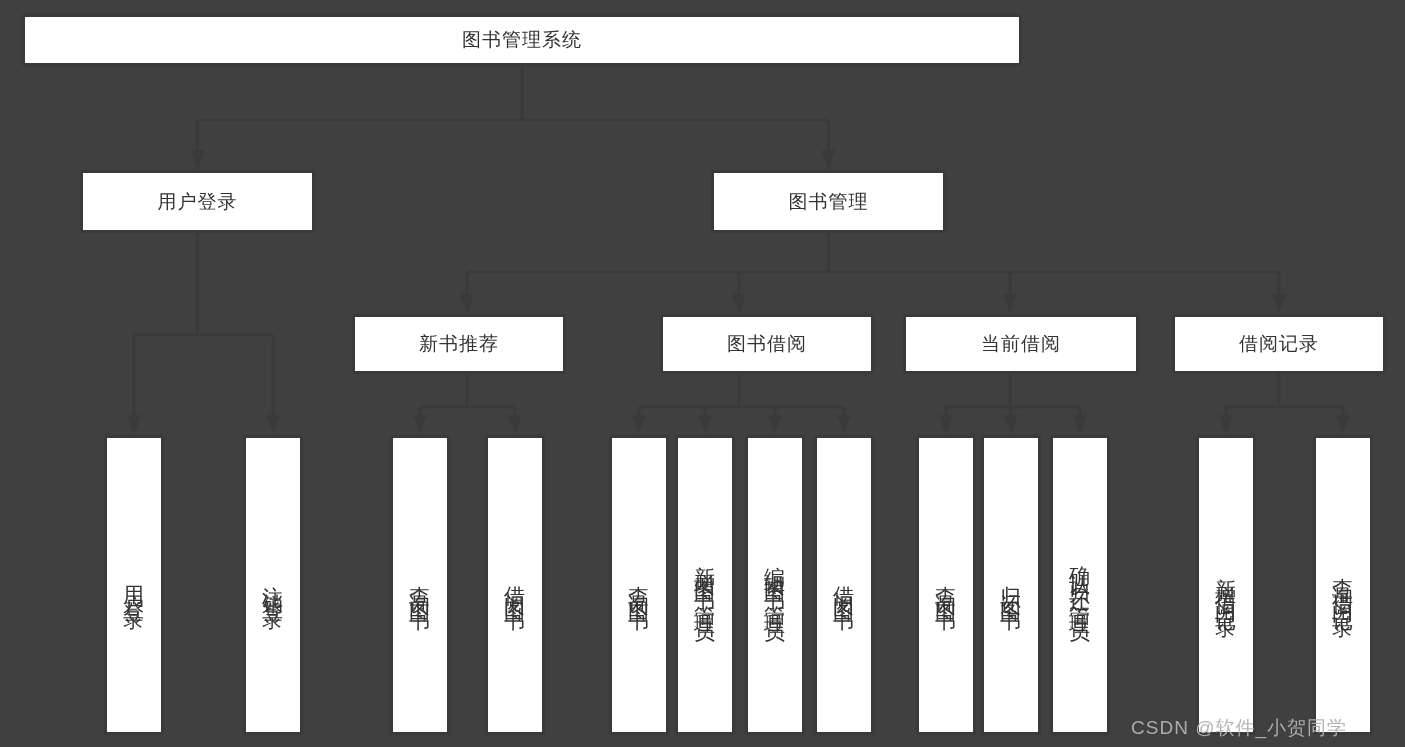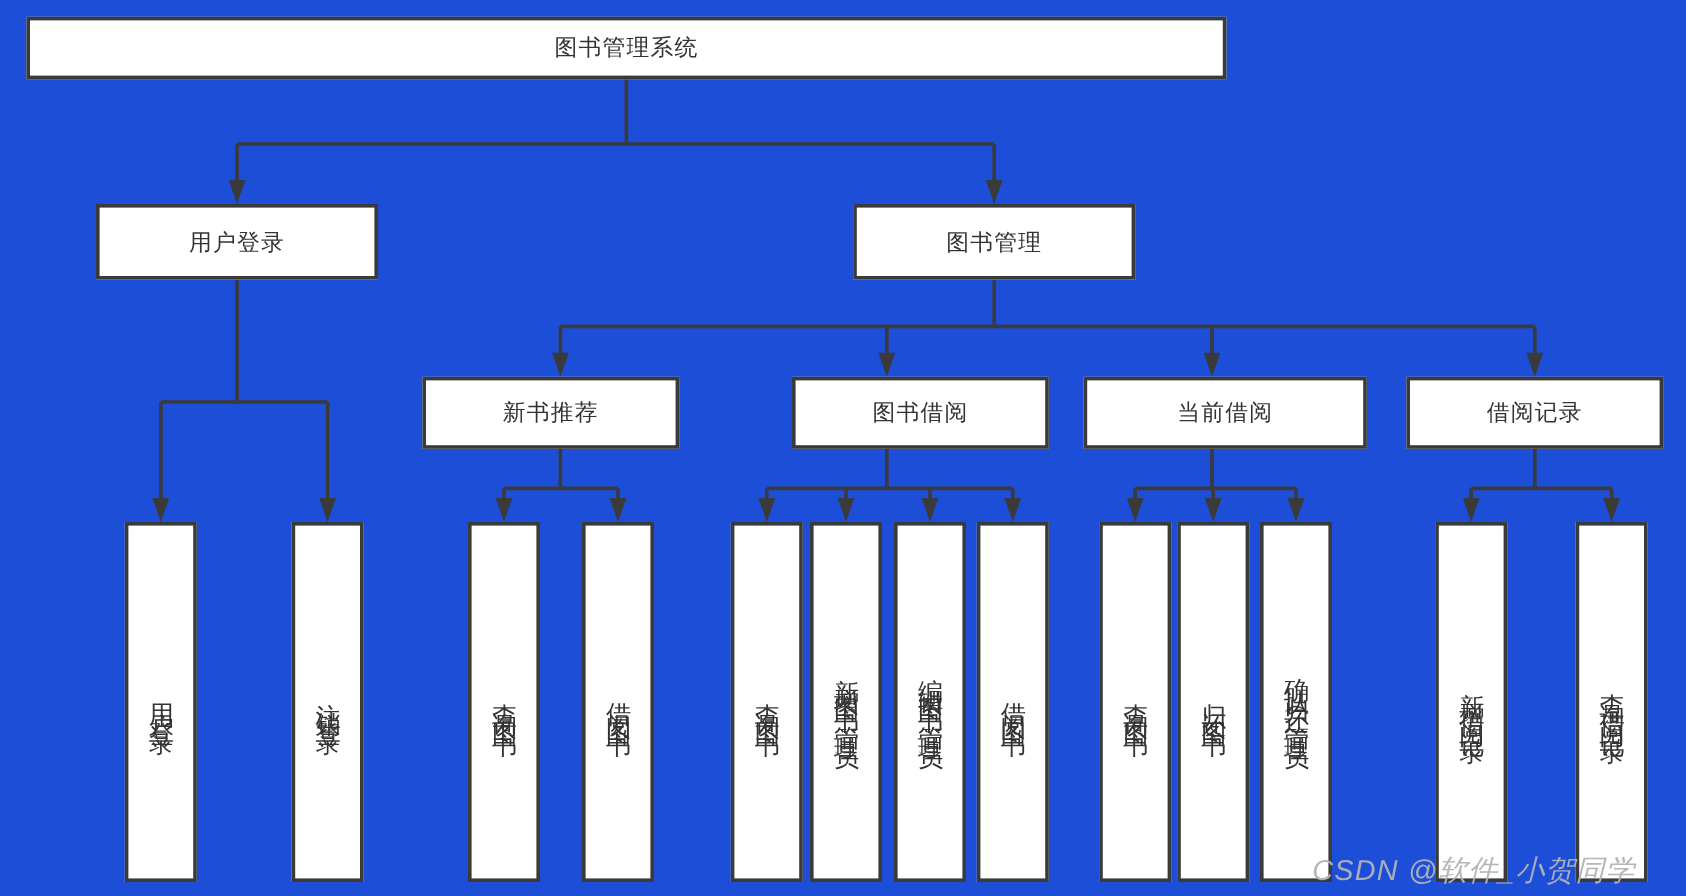--- a/index.html
+++ b/index.html
@@ -1,19 +1,19 @@
 <!DOCTYPE html>
 <html><head>
 <meta charset="utf-8">
 <style>
   html,body{margin:0;padding:0;background:#ffffff;}
   #stage{
     position:relative;
     width:1405px;height:747px;
-    background:#1d4ed8;
+    background:#404040;
     font-family:"Liberation Sans","DejaVu Sans",sans-serif;
     overflow:hidden;
   }
   .box{
     position:absolute;
     box-sizing:border-box;
     border:3px solid #3a3a3a;
     background:#ffffff;
     display:flex;align-items:center;justify-content:center;
     color:#333333;
@@ -28,27 +28,26 @@
     writing-mode:vertical-rl;
     text-orientation:mixed;
     white-space:nowrap;
     line-height:1;
   }
   #connectors{
     position:absolute;left:0;top:0;z-index:1;
   }
   #watermark{
     position:absolute;
-    right:42px;bottom:6px;
-    font-size:24px;
+    right:58px;bottom:6px;
+    font-size:19px;
     color:rgba(178,178,182,0.95);
     letter-spacing:1px;
     z-index:3;
     white-space:nowrap;
-    font-style:italic;
   }
 </style>
 </head>
 <body>
 
 <div id="stage">
 
   <svg id="connectors" width="1405" height="747" viewBox="0 0 1405 747" fill="none" stroke="#3a3a3a" stroke-width="3">
 
     <path d="M522,66 V120 M197.5,120 H828.5 M197.5,120 V152 M828.5,120 V152"></path>

